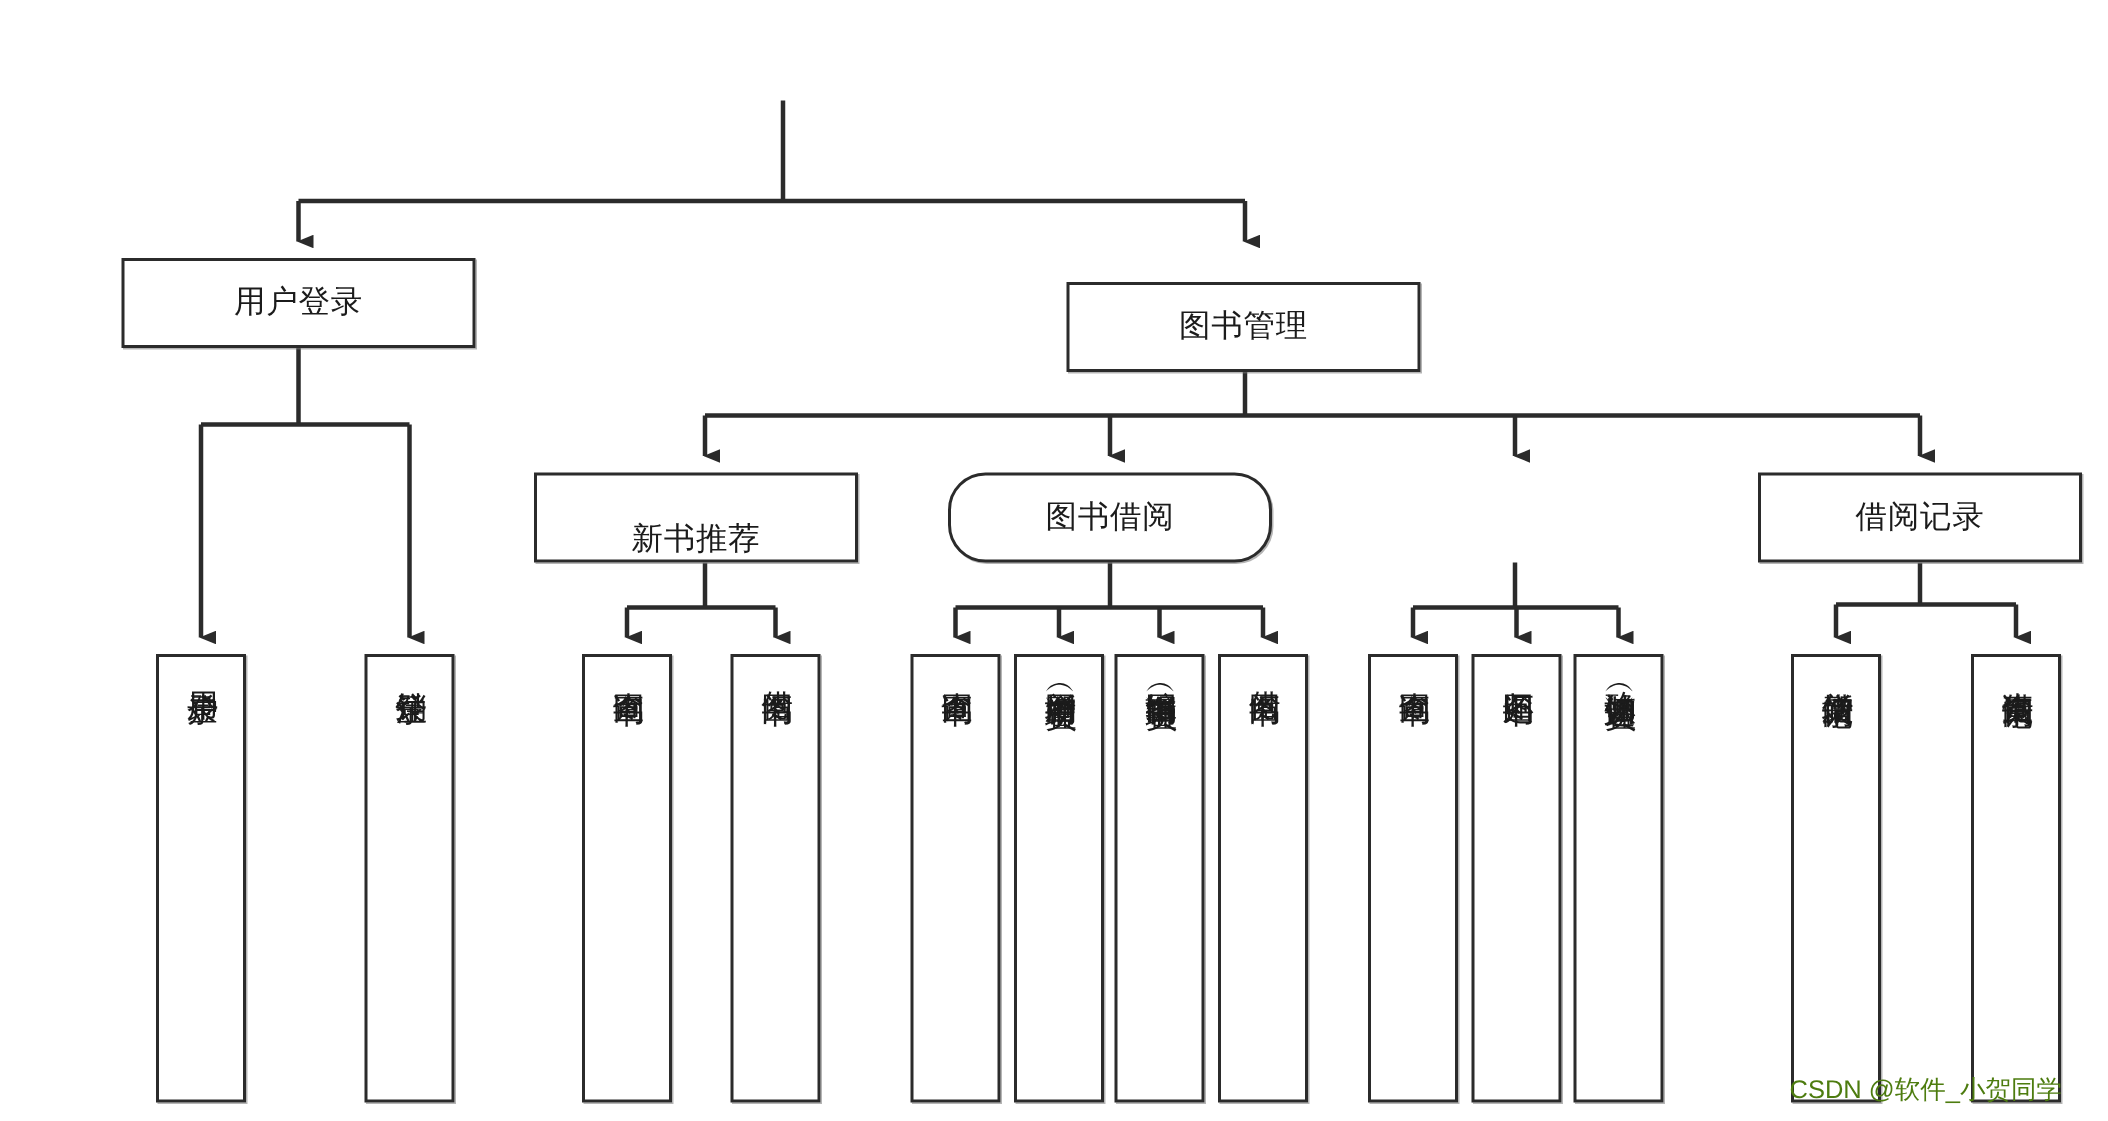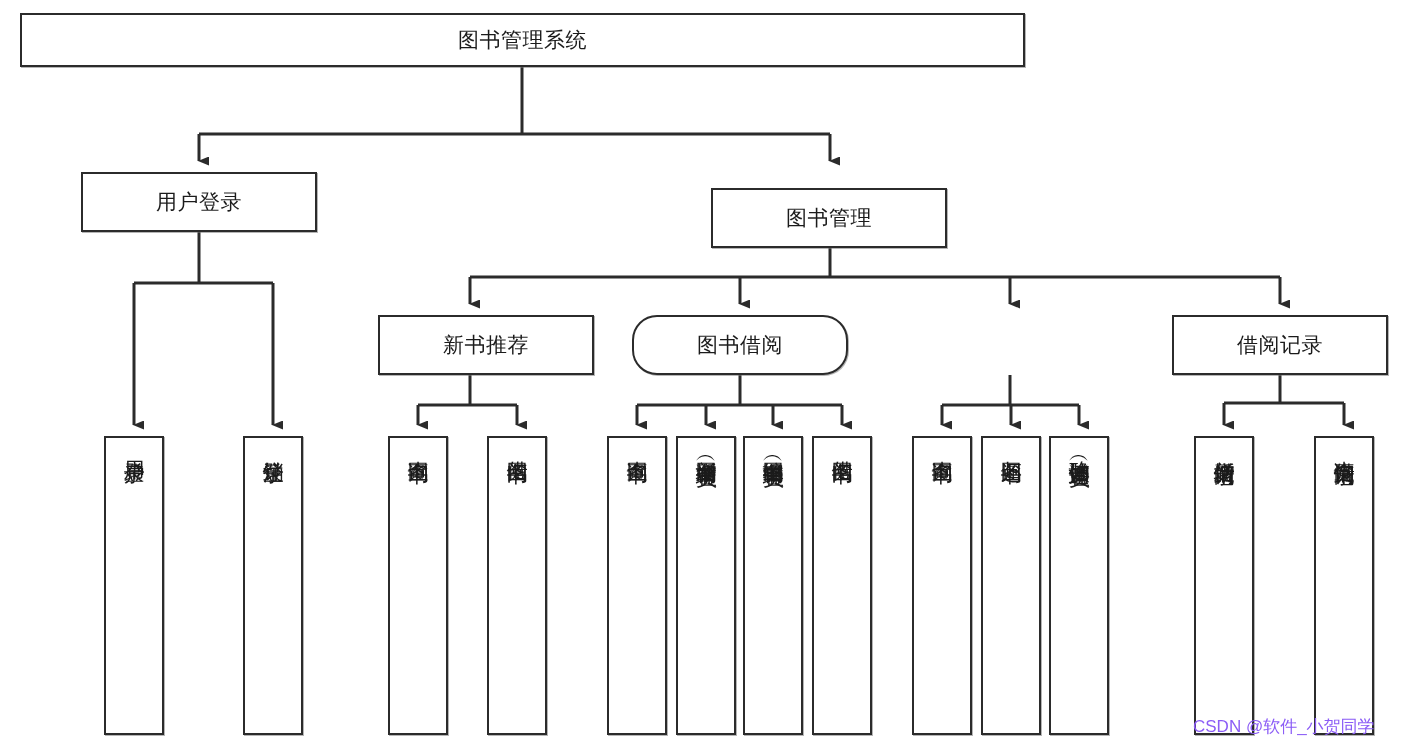--- a/index.html
+++ b/index.html
@@ -53,21 +53,21 @@
     writing-mode: vertical-rl;
     text-orientation: upright;
     font-size: 21px;
     line-height: 1.06;
     letter-spacing: 1px;
     white-space: nowrap;
   }
   .watermark {
     position: absolute;
     font-size: 17px;
-    color: #8b5cf6;
+    color: #4d7c0f;
     white-space: nowrap;
     z-index: 3;
     font-family: "Liberation Sans", "DejaVu Sans", sans-serif;
   }
 </style>
 </head>
 <body>
 
 <div id="canvas">
 
@@ -114,32 +114,29 @@
       <path d="M1011,405 L1011,425" marker-end="url(#arrow)"></path>
       <path d="M1079,405 L1079,425" marker-end="url(#arrow)"></path>
 
       <path d="M1280,375 L1280,403"></path>
       <path d="M1224,403 L1344,403"></path>
       <path d="M1224,403 L1224,425" marker-end="url(#arrow)"></path>
       <path d="M1344,403 L1344,425" marker-end="url(#arrow)"></path>
     </g>
   </svg>
 
-  <div class="node horiz" style="left:20px;top:13px;width:1005px;height:54px;">
-    <span class="label">图书管理系统</span>
-  </div>
 
   <div class="node horiz" style="left:81px;top:172px;width:236px;height:60px;">
     <span class="label">用户登录</span>
   </div>
   <div class="node horiz" style="left:711px;top:172px;width:236px;height:60px;margin-top:16px;">
     <span class="label">图书管理</span>
   </div>
 
-  <div class="node horiz" style="left:378px;top:315px;width:216px;height:60px;">
+  <div class="node horiz" style="left:356px;top:315px;width:216px;height:60px;align-items:flex-end;">
     <span class="label">新书推荐</span>
   </div>
   <div class="node horiz" style="left:632px;top:315px;width:216px;height:60px;border-radius:25px;">
     <span class="label">图书借阅</span>
   </div>
   <div class="node horiz" style="left:1172px;top:315px;width:216px;height:60px;">
     <span class="label">借阅记录</span>
   </div>
 
   <div class="node vert" style="left:104px;top:436px;width:60px;height:299px;">

